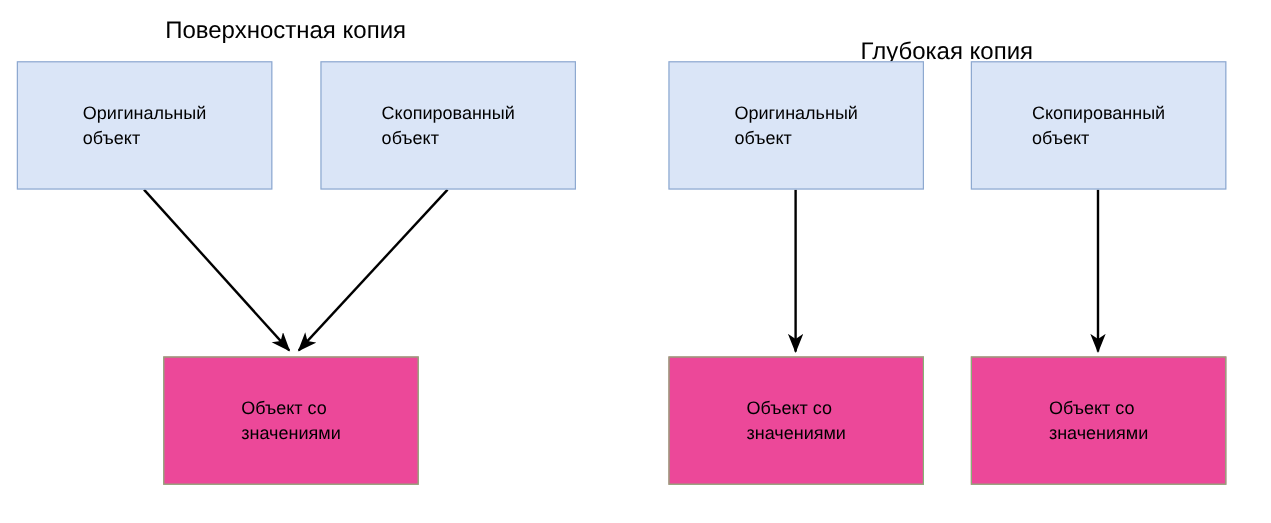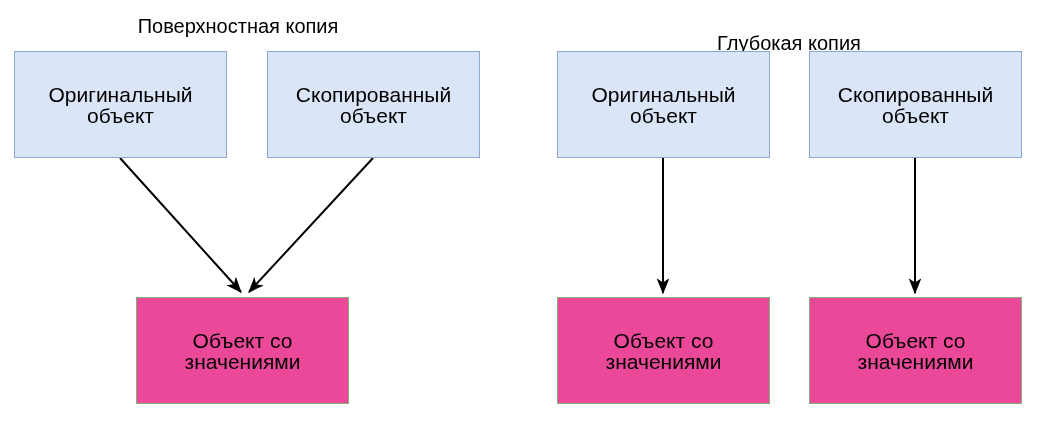--- a/index.html
+++ b/index.html
@@ -26,22 +26,22 @@
     text-align: center;
     white-space: nowrap;
     transform: translateX(-50%);
   }
   .node {
     position: absolute;
     box-sizing: border-box;
     display: flex;
     align-items: center;
     justify-content: center;
-    text-align: center;
-    font-size: 21px;
+    text-align: left;
+    font-size: 15px;
     line-height: 21px;
     color: #000000;
     border-width: 1.5px;
     border-style: solid;
   }
   .node-blue {
     background: #dae5f7;
     border-color: #8ea9d0;
   }
   .node-green {

